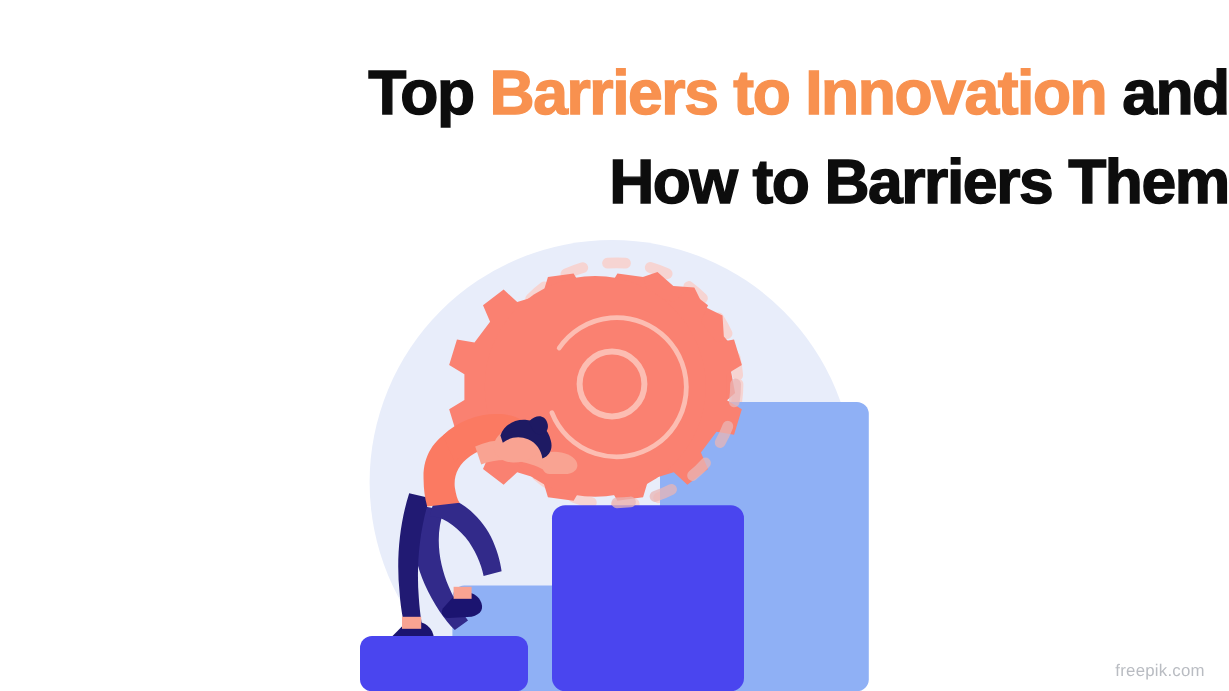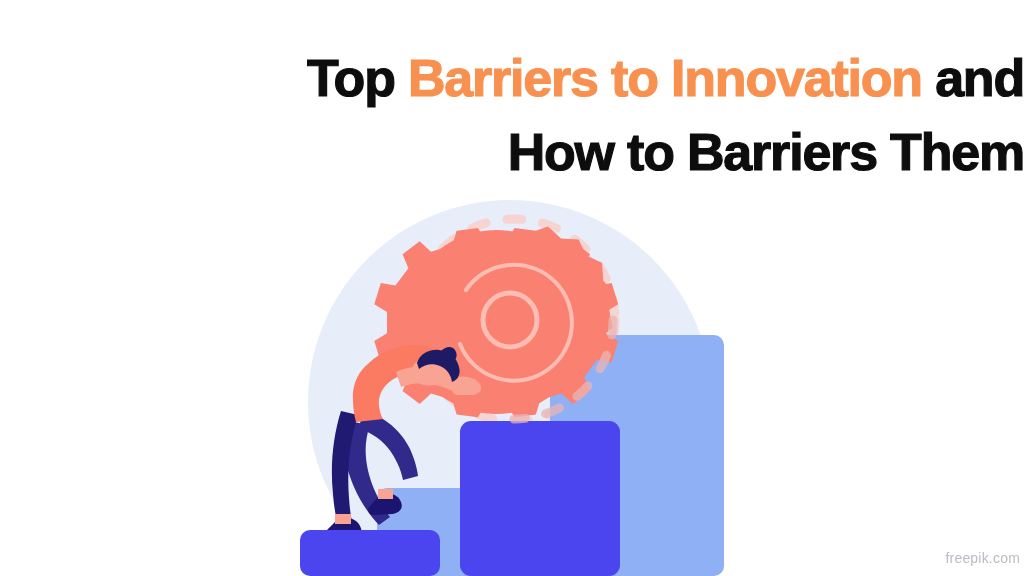--- a/index.html
+++ b/index.html
@@ -55,21 +55,21 @@
   }
   #illustration svg {
     display: block;
     width: 1024px;
     height: 576px;
   }
 
   
   #watermark {
     position: absolute;
-    right: 4px;
+    right: 20px;
     bottom: 10px;
     font-family: "Liberation Sans", sans-serif;
     font-size: 14px;
     font-weight: 400;
     color: #b9bcc2;
     letter-spacing: 0.2px;
     user-select: none;
   }
 </style>
 </head>

